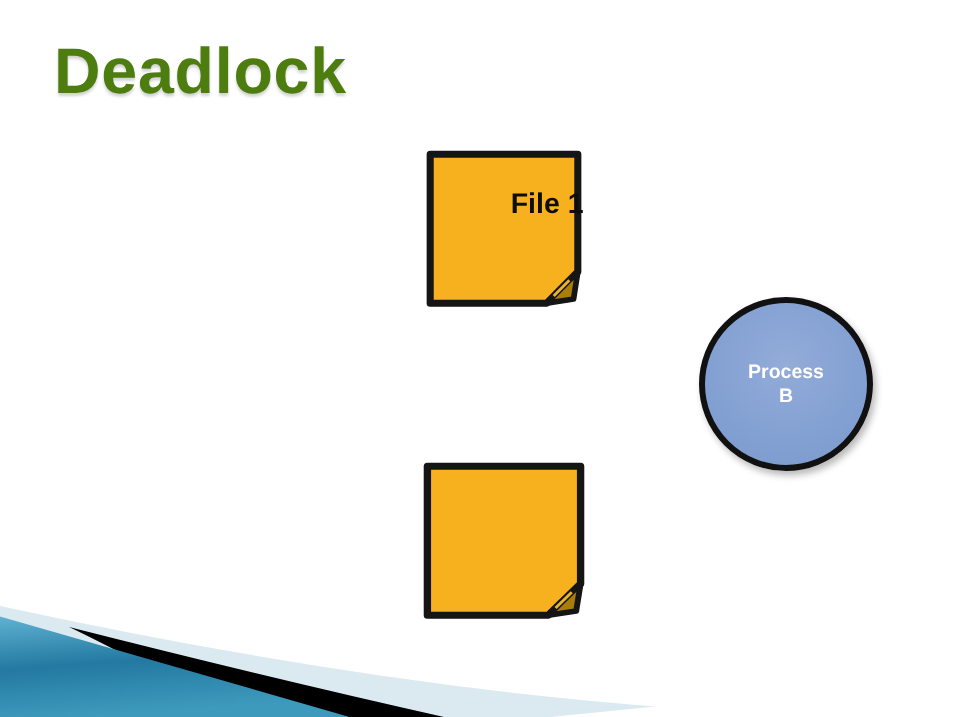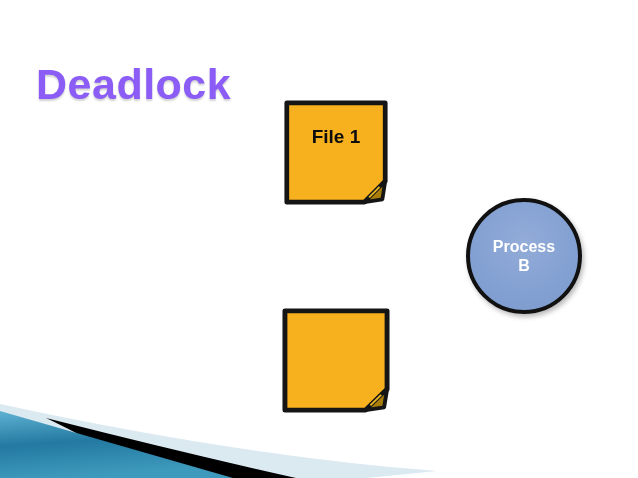--- a/index.html
+++ b/index.html
@@ -15,39 +15,38 @@
     background: #ffffff;
     overflow: hidden;
   }
   .slide-title {
     position: absolute;
     left: 36px;
     top: 24px;
     font-size: 43px;
     font-weight: 700;
     letter-spacing: 0.5px;
-    color: #8b5cf6;
+    color: #4d7c0f;
     text-shadow: 0 2px 2px rgba(0,0,0,0.18);
     white-space: pre;
-    margin-top: 36px;
   }
   .sticky-note {
     position: absolute;
   }
   .sticky-note svg {
     position: absolute;
     left: 0; top: 0;
     width: 100%; height: 100%;
   }
   .sticky-label {
     position: absolute;
     left: 0;
     top: 27px;
     width: 100%;
-    text-align: center;
+    text-align: right;
     font-size: 19px;
     font-weight: 700;
     color: #0d0d0d;
     white-space: pre;
   }
   #note-file1 { left: 283px; top: 99px;  width: 106px; height: 107px; }
   #note-file2 { left: 281px; top: 307px; width: 110px; height: 107px; }
   .process-circle {
     position: absolute;
     left: 466px;
@@ -59,21 +58,21 @@
     background: radial-gradient(circle at 50% 38%, #93acd8 0%, #84a1d3 55%, #7b99cb 100%);
     box-shadow: 2px 3px 5px rgba(0,0,0,0.28);
     display: flex;
     flex-direction: column;
     align-items: center;
     justify-content: center;
   }
   .process-circle .line {
     color: #ffffff;
     font-weight: 700;
-    font-size: 16px;
+    font-size: 13px;
     line-height: 1.2;
     text-align: center;
     white-space: pre;
   }
   .swoosh {
     position: absolute;
     left: 0;
     top: 400px;
     width: 450px;
     height: 78px;

